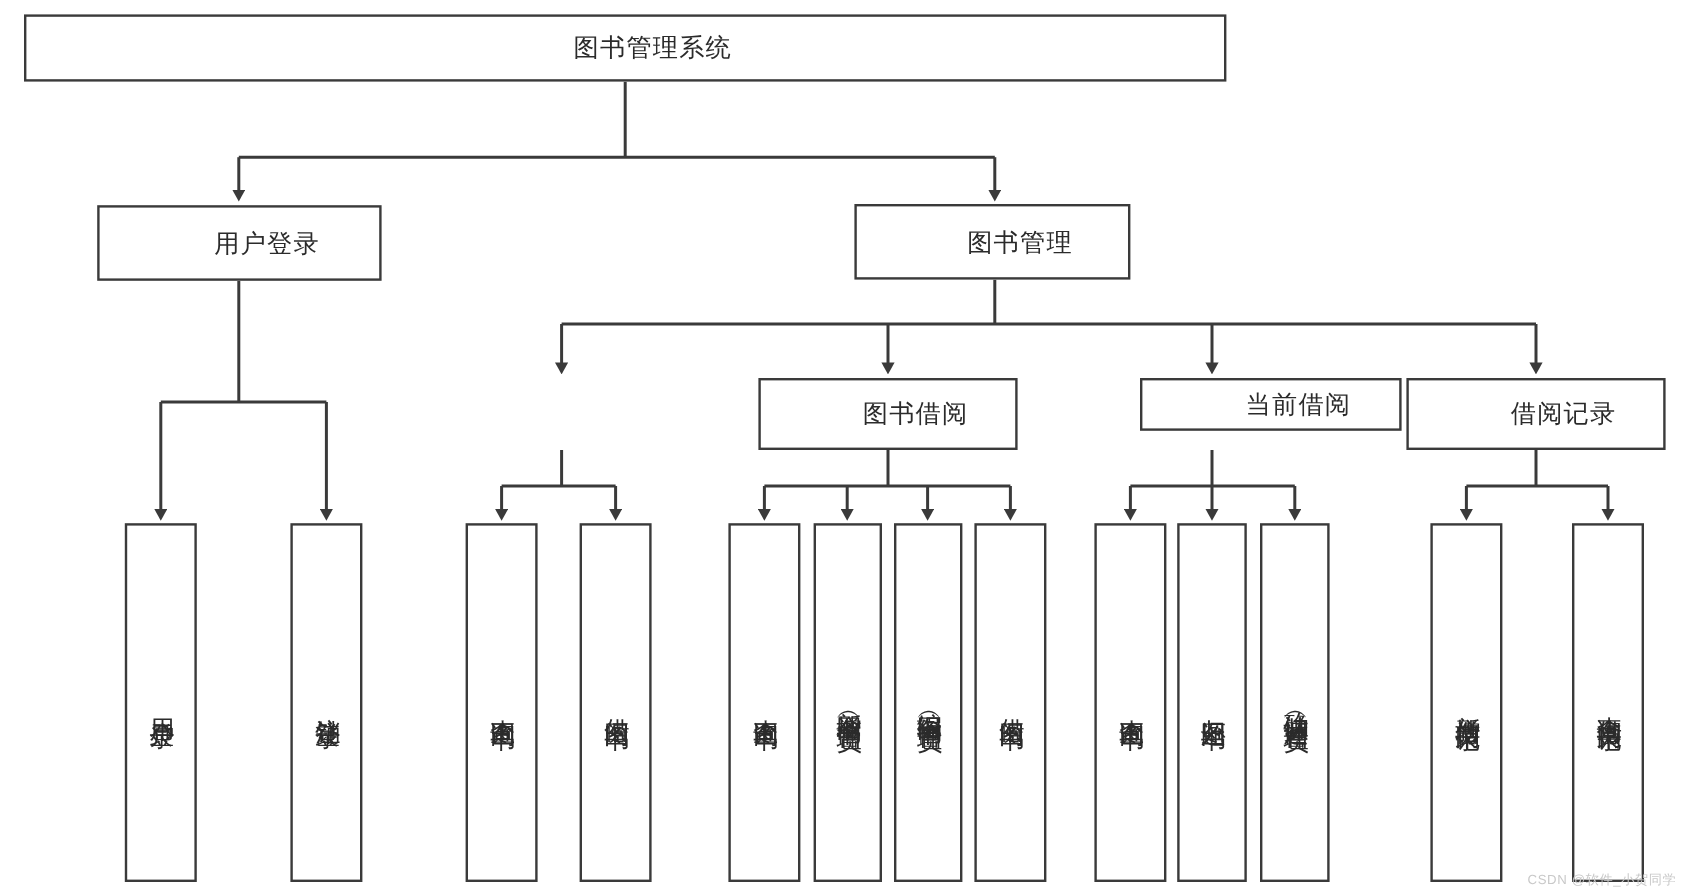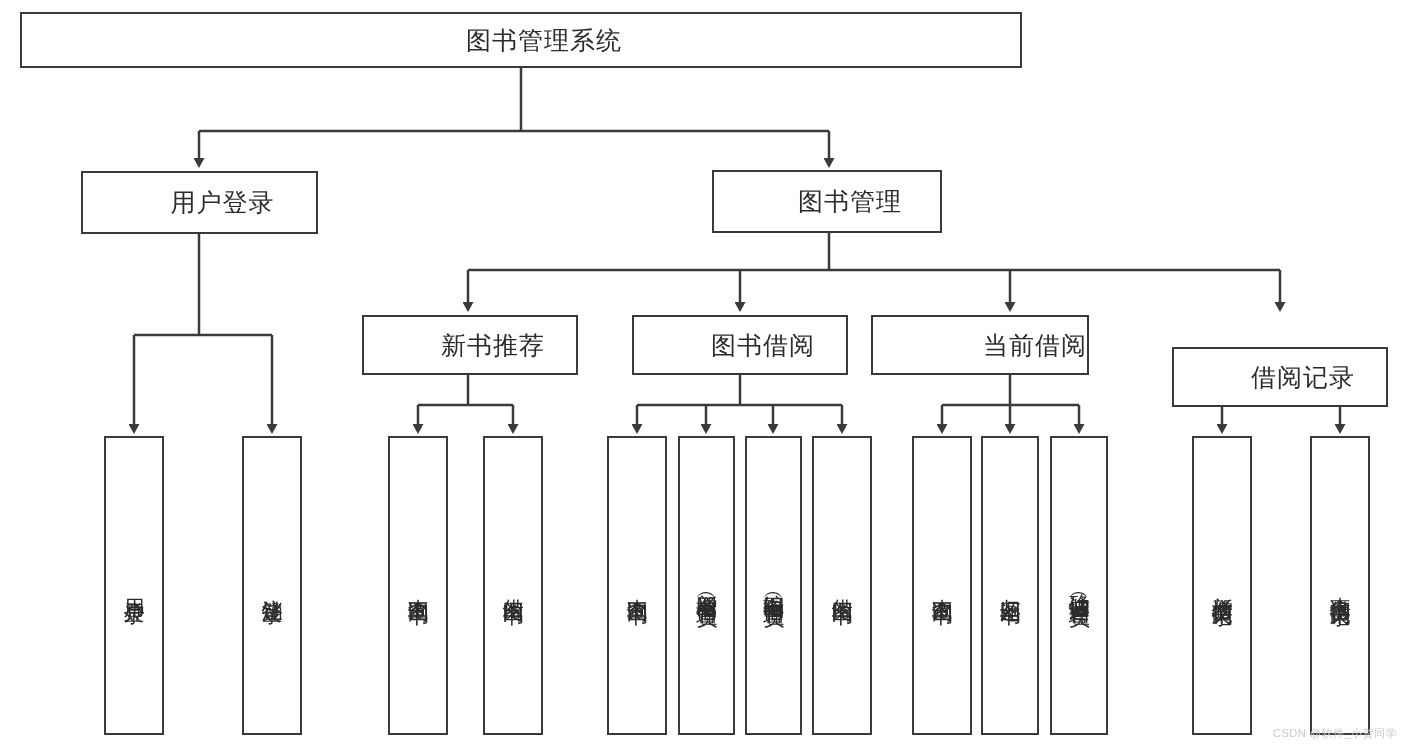--- a/index.html
+++ b/index.html
@@ -4,21 +4,21 @@
 <style>
   html,body{margin:0;padding:0;background:#ffffff;}
   body{width:1405px;height:747px;position:relative;overflow:hidden;
        font-family:"Liberation Sans","DejaVu Sans",sans-serif;}
   #canvas{position:absolute;left:0;top:0;width:1405px;height:747px;}
   #canvas svg{position:absolute;left:0;top:0;}
 
   .node{position:absolute;box-sizing:border-box;border:2.5px solid #3a3a3a;
         background:#ffffff;display:flex;align-items:center;justify-content:center;
         color:#2b2b2b;}
-  .node.h{font-size:25px;letter-spacing:1px;padding-left:46px;}
+  .node.h{font-size:21px;letter-spacing:1px;padding-left:46px;}
   .node.v{font-size:21px;letter-spacing:2px;
           writing-mode:vertical-rl;text-orientation:upright;
           line-height:1.06;padding:6px 0;}
   .node.v .lbl{writing-mode:vertical-rl;text-orientation:upright;
                display:block;max-height:100%;}
   .wm{position:absolute;right:8px;bottom:6px;font-size:11px;color:#c9c9c9;
       letter-spacing:.5px;white-space:nowrap;}
 </style>
 </head>
 <body>
@@ -79,30 +79,27 @@
     <span class="lbl">图书管理系统</span>
   </div>
 
   <div class="node h" style="left:81px;top:171px;width:237px;height:63px;">
     <span class="lbl">用户登录</span>
   </div>
   <div class="node h" style="left:712px;top:170px;width:230px;height:63px;">
     <span class="lbl">图书管理</span>
   </div>
 
-  <div class="node h" style="left:362px;top:315px;width:216px;height:60px;">
-    <span class="lbl">新书推荐</span>
-  </div>
   <div class="node h" style="left:632px;top:315px;width:216px;height:60px;">
     <span class="lbl">图书借阅</span>
   </div>
-  <div class="node h" style="left:871px;top:315px;width:218px;height:60px;justify-content:flex-end;">
+  <div class="node h" style="left:950px;top:315px;width:218px;height:44px;">
     <span class="lbl">当前借阅</span>
   </div>
-  <div class="node h" style="left:1172px;top:315px;width:216px;height:60px;margin-top:32px;">
+  <div class="node h" style="left:1172px;top:315px;width:216px;height:60px;">
     <span class="lbl">借阅记录</span>
   </div>
 
   <div class="node v" style="left:104px;top:436px;width:60px;height:299px;">
     <span class="lbl">用户登录</span>
   </div>
   <div class="node v" style="left:242px;top:436px;width:60px;height:299px;">
     <span class="lbl">注销登录</span>
   </div>
 

